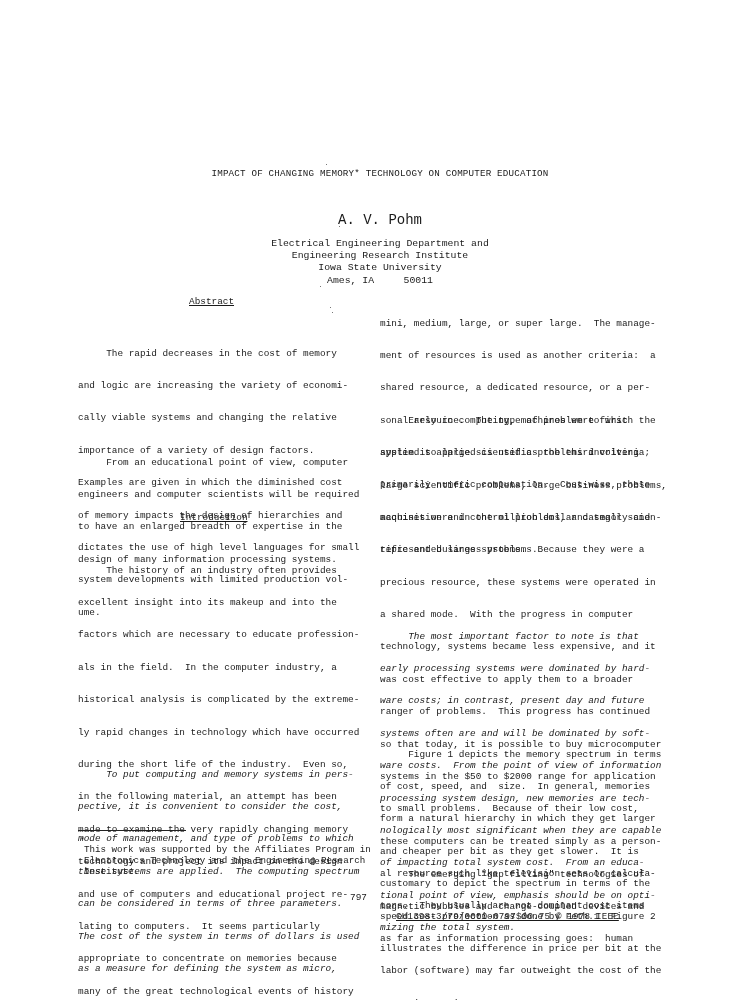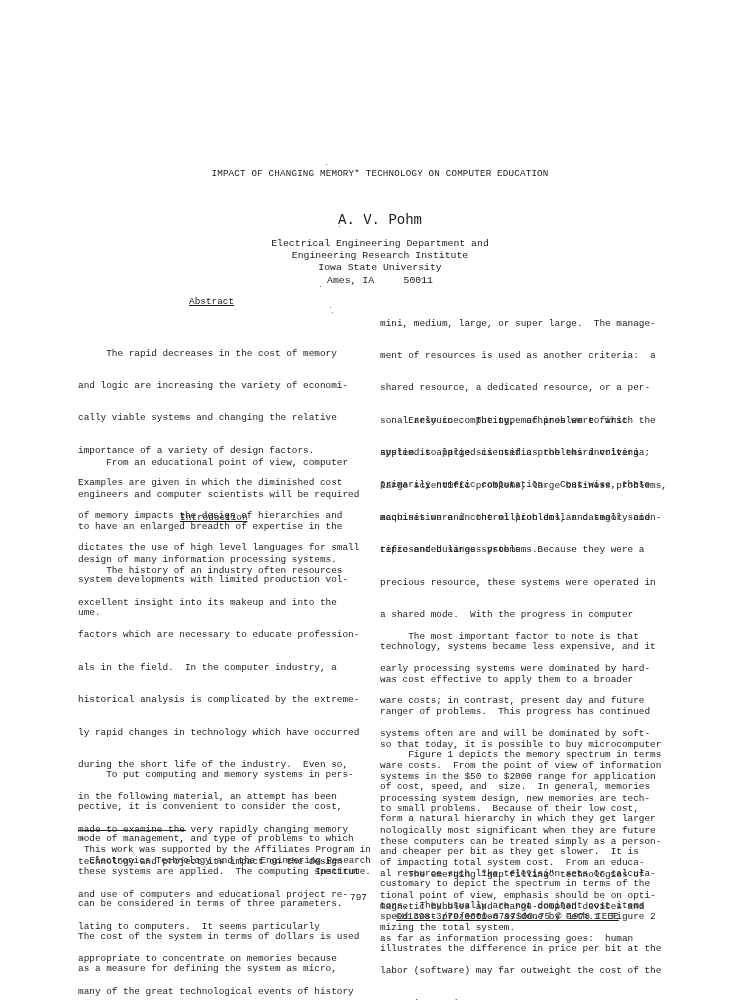--- a/index.html
+++ b/index.html
@@ -12,21 +12,21 @@
     .affil { position: absolute; left: 190px; top: 238px; width: 380px; text-align: center; font-size: 9.8px; line-height: 12.2px; }
     .affil div { white-space: pre; }
     .col { position: absolute; font-size: 9.4px; line-height: 10.8px; white-space: pre; }
     .col-left { left: 78px; width: 290px; }
     .col-right { left: 380px; width: 290px; }
     .heading { position: absolute; font-size: 9.4px; text-decoration: underline; white-space: pre; }
     .para div { white-space: pre; }
     .fn-rule { position: absolute; left: 78px; top: 830px; width: 108px; height: 1px; background: #222; }
     .fn-mark { position: absolute; left: 80px; top: 835px; font-size: 8px; }
     .footnote { position: absolute; left: 84px; top: 844px; font-size: 9.2px; line-height: 11px; }
-    .footnote div { white-space: pre; text-align: right; }
+    .footnote div { white-space: pre; }
     .pagenum { position: absolute; left: 350px; top: 892px; font-size: 9.4px; }
     .code { position: absolute; left: 396px; top: 911px; font-size: 9.2px; letter-spacing: 0.2px; white-space: pre; text-decoration: underline; }
     .speck { position: absolute; width: 1px; height: 1px; background: #777; }
   </style>
 </head>
 <body>
 
 <div class="page">
 
   <div class="title">IMPACT OF CHANGING MEMORY* TECHNOLOGY ON COMPUTER EDUCATION</div>
@@ -56,41 +56,41 @@
   <div class="col col-left para" style="top:436px;">
     <div>     From an educational point of view, computer</div>
     <div>engineers and computer scientists will be required</div>
     <div>to have an enlarged breadth of expertise in the</div>
     <div>design of many information processing systems.</div>
   </div>
 
   <div class="heading" style="left:180px; top:512px;">Introduction</div>
 
   <div class="col col-left para" style="top:544px;">
-    <div>     The history of an industry often resources</div>
+    <div>     The history of an industry often provides</div>
     <div>excellent insight into its makeup and into the</div>
     <div>factors which are necessary to educate profession-</div>
     <div>als in the field.  In the computer industry, a</div>
     <div>historical analysis is complicated by the extreme-</div>
     <div>ly rapid changes in technology which have occurred</div>
     <div>during the short life of the industry.  Even so,</div>
     <div>in the following material, an attempt has been</div>
     <div>made to examine the very rapidly changing memory</div>
     <div>technology and project its impact on the design</div>
     <div>and use of computers and educational project re-</div>
     <div>lating to computers.  It seems particularly</div>
     <div>appropriate to concentrate on memories because</div>
     <div>many of the great technological events of history</div>
     
     
     
     
   </div>
 
-  <div class="col col-left para" style="top:748px;">
+  <div class="col col-left para" style="top:748px;font-style:italic;">
     <div>     To put computing and memory systems in pers-</div>
     <div>pective, it is convenient to consider the cost,</div>
     <div>mode of management, and type of problems to which</div>
     <div>these systems are applied.  The computing spectrum</div>
     <div>can be considered in terms of three parameters.</div>
     <div>The cost of the system in terms of dollars is used</div>
     <div>as a measure for defining the system as micro,</div>
   </div>
 
   <div class="fn-rule"></div>
@@ -127,28 +127,28 @@
     <div>systems in the $50 to $2000 range for application</div>
     <div>to small problems.  Because of their low cost,</div>
     <div>these computers can be treated simply as a person-</div>
     <div>al resource such like television sets or calcula-</div>
     <div>tors.  They usually are not dominant cost items</div>
     <div>as far as information processing goes:  human</div>
     <div>labor (software) may far outweight the cost of the</div>
     <div>computing equipment.</div>
   </div>
 
-  <div class="col col-right para" style="top:610px;">
+  <div class="col col-right para" style="top:610px;font-style:italic;">
     <div>     The most important factor to note is that</div>
     <div>early processing systems were dominated by hard-</div>
     <div>ware costs; in contrast, present day and future</div>
     <div>systems often are and will be dominated by soft-</div>
     <div>ware costs.  From the point of view of information</div>
     <div>processing system design, new memories are tech-</div>
-    <div>nologically most significant when they are future</div>
+    <div>nologically most significant when they are capable</div>
     <div>of impacting total system cost.  From an educa-</div>
     <div>tional point of view, emphasis should be on opti-</div>
     <div>mizing the total system.</div>
   </div>
 
   <div class="col col-right para" style="top:728px;">
     <div>     Figure 1 depicts the memory spectrum in terms</div>
     <div>of cost, speed, and  size.  In general, memories</div>
     <div>form a natural hierarchy in which they get larger</div>
     <div>and cheaper per bit as they get slower.  It is</div>

